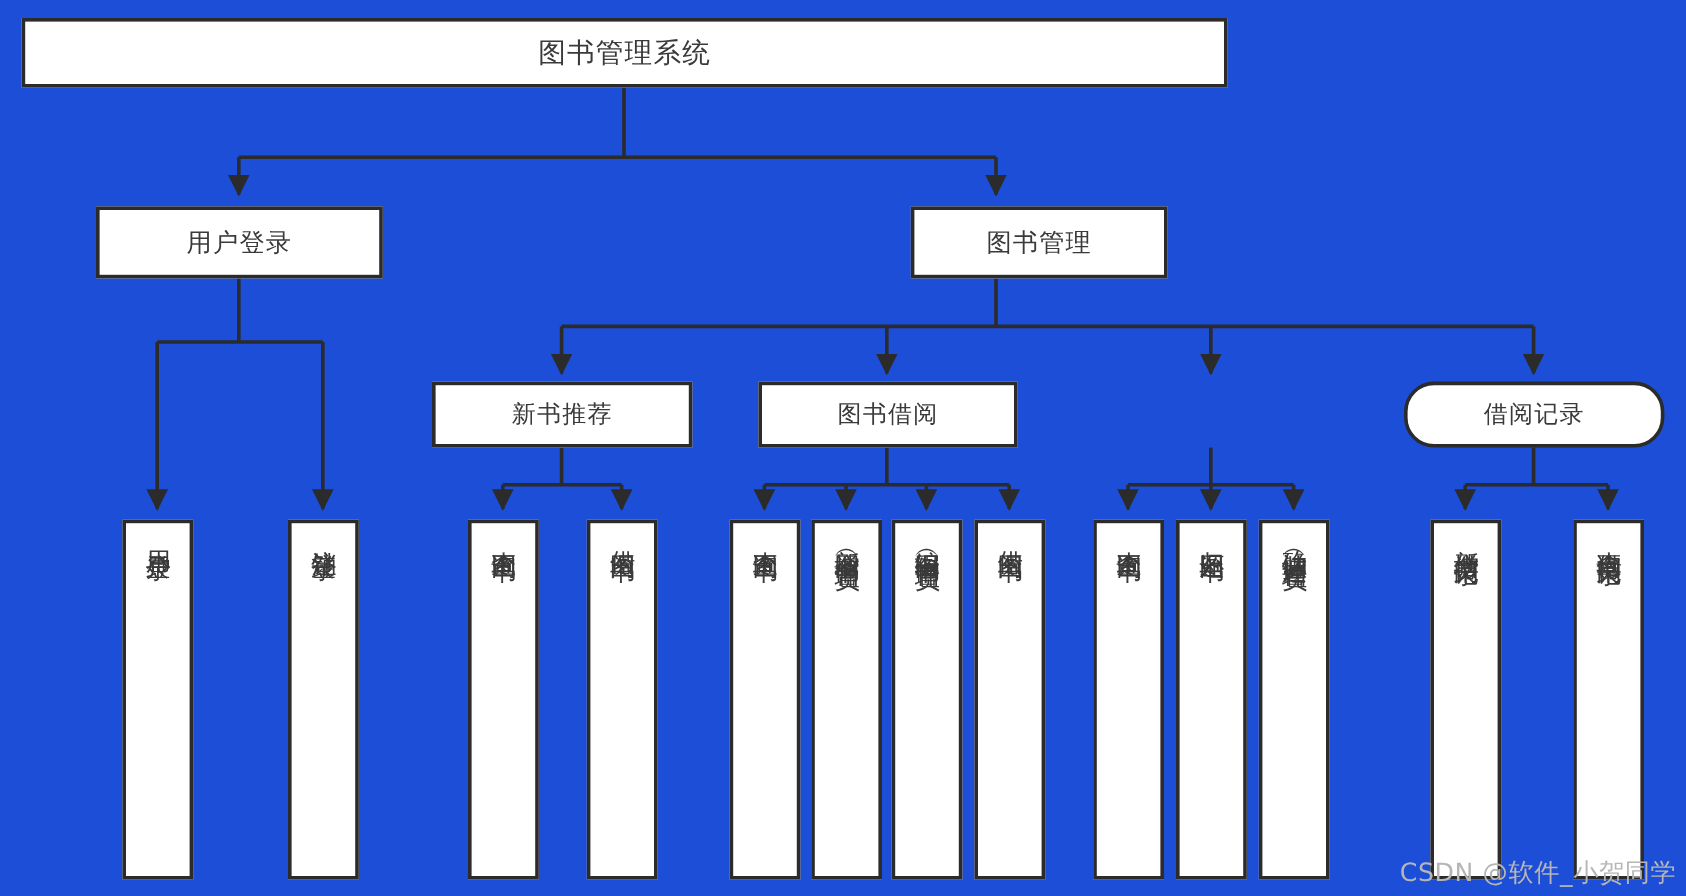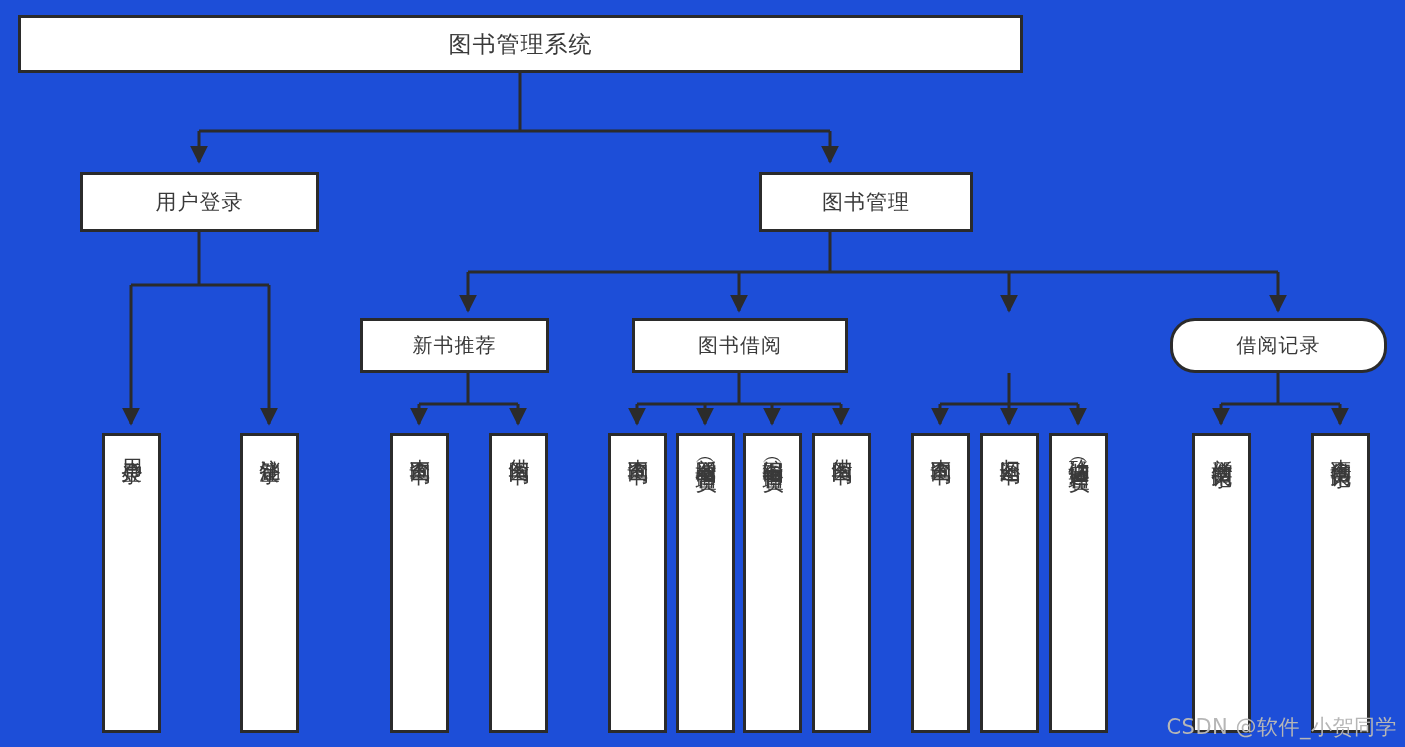--- a/index.html
+++ b/index.html
@@ -132,21 +132,21 @@
     <span>图书管理系统</span>
   </div>
 
   <div class="node lvl1" style="left:80px; top:172px; width:239px; height:60px;">
     <span>用户登录</span>
   </div>
   <div class="node lvl1" style="left:711px; top:172px; width:214px; height:60px;margin-left:48px;">
     <span>图书管理</span>
   </div>
 
-  <div class="node lvl2" style="left:360px; top:318px; width:189px; height:55px;">
+  <div class="node lvl2" style="left:360px; top:318px; width:217px; height:55px;">
     <span>新书推荐</span>
   </div>
   <div class="node lvl2" style="left:632px; top:318px; width:216px; height:55px;text-align:center;">
     <span>图书借阅</span>
   </div>
   <div class="node lvl2" style="left:1170px; top:318px; width:217px; height:55px;border-radius:25px;">
     <span>借阅记录</span>
   </div>
 
   <div class="node leaf" style="left:102px; top:433px; width:59px; height:300px;">

